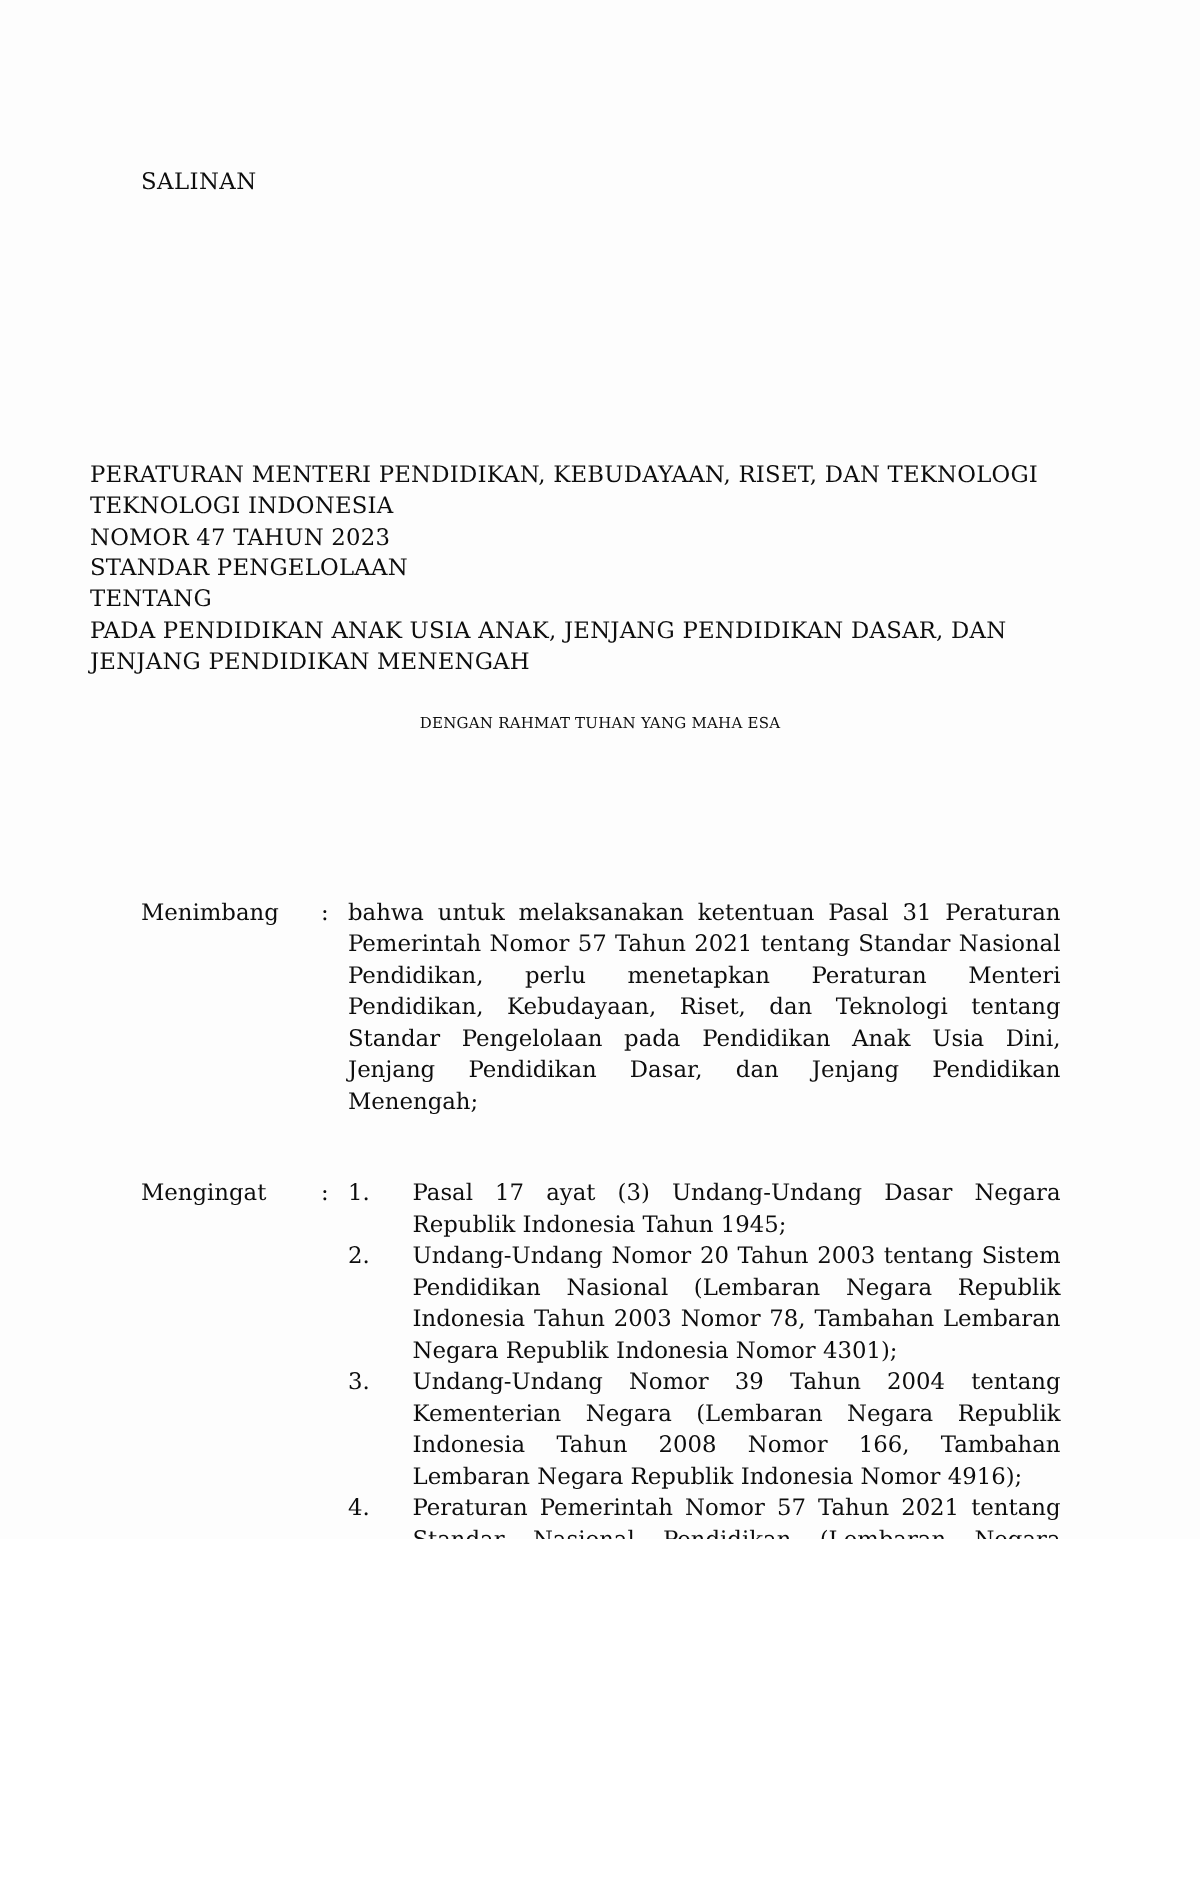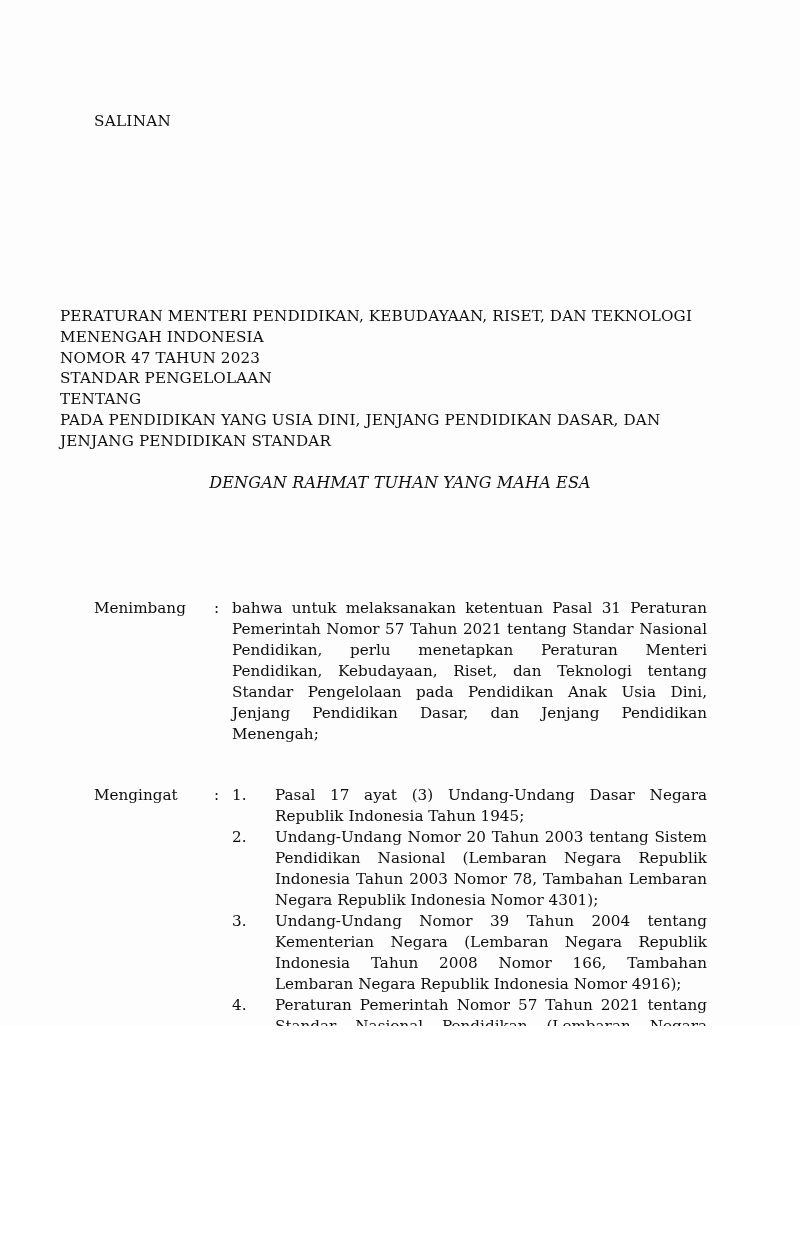--- a/index.html
+++ b/index.html
@@ -46,24 +46,23 @@
 
   .rahmat-block {
     position: absolute;
     left: 60px;
     top: 473px;
     width: 680px;
     text-align: center;
   }
   .rahmat-line {
     line-height: 20.8px;
-    font-size: 16px;
+    font-size: 10px;
     letter-spacing: 0.15px;
     white-space: nowrap;
-    font-style: italic;
   }
 
   .minister-block {
     position: absolute;
     left: 60px;
     top: 515px;
     width: 680px;
     text-align: center;
   }
   .minister-line {
@@ -141,26 +140,26 @@
 </style>
 </head>
 <body>
 
 <div class="page">
 
   <div class="salinan">SALINAN</div>
 
   <div class="title-block">
     <div class="title-line">PERATURAN MENTERI PENDIDIKAN, KEBUDAYAAN, RISET, DAN TEKNOLOGI</div>
-    <div class="title-line">MENENGAH INDONESIA</div>
+    <div class="title-line">TEKNOLOGI INDONESIA</div>
     <div class="title-line">NOMOR 47 TAHUN 2023</div>
     <div class="title-line">STANDAR PENGELOLAAN</div>
     <div class="title-line">TENTANG</div>
-    <div class="title-line">PADA PENDIDIKAN YANG USIA DINI, JENJANG PENDIDIKAN DASAR, DAN</div>
-    <div class="title-line">JENJANG PENDIDIKAN STANDAR</div>
+    <div class="title-line">PADA PENDIDIKAN ANAK USIA ANAK, JENJANG PENDIDIKAN DASAR, DAN</div>
+    <div class="title-line">JENJANG PENDIDIKAN MENENGAH</div>
   </div>
 
   <div class="rahmat-block">
     <div class="rahmat-line">DENGAN RAHMAT TUHAN YANG MAHA ESA</div>
   </div>
 
 
   <div class="clause clause-menimbang">
     <div class="clause-label">Menimbang</div>
     <div class="clause-colon">:</div>

